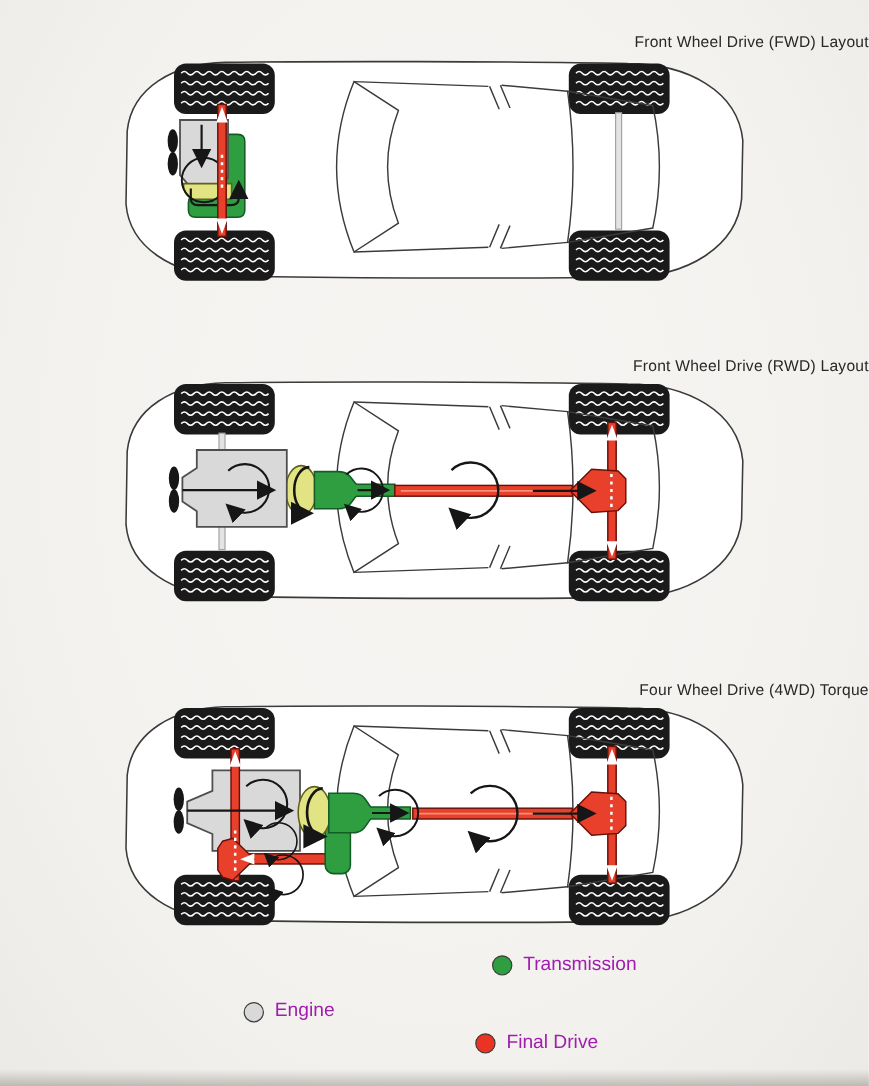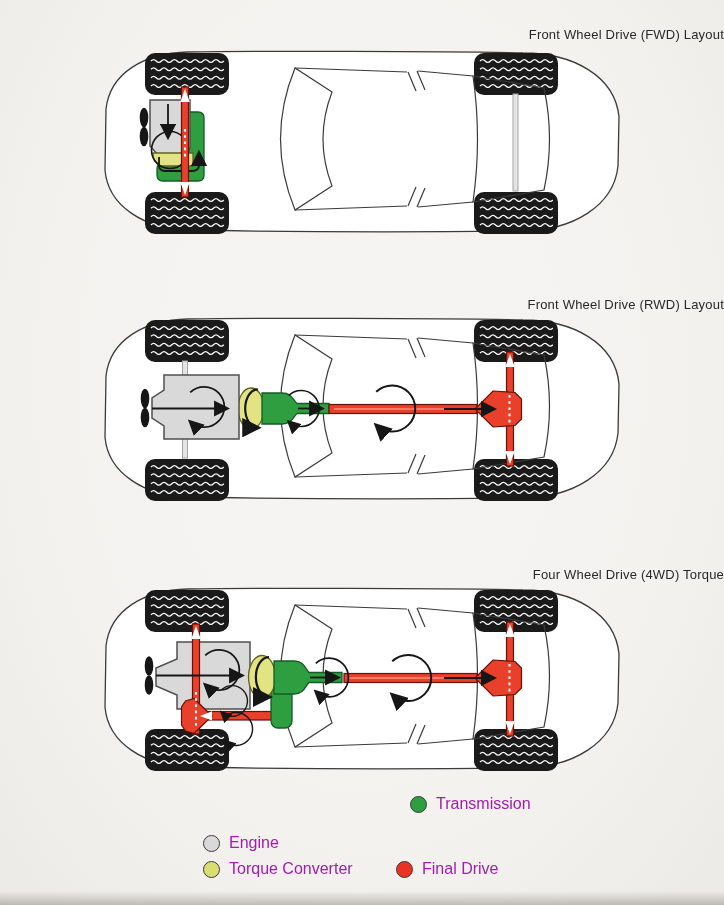--- a/index.html
+++ b/index.html
@@ -159,24 +159,20 @@
   <use href="#rotP" transform="translate(237,95.5) scale(0.88)"></use>
   <use href="#rotP" transform="translate(316,96) scale(1.05)"></use>
   <use href="#rotP" transform="translate(144,147) scale(0.75)"></use>
 </svg>
 
 <div class="legend">
   <div class="leg-item" style="left:203px;top:834px">
     <span class="swatch" style="background: rgb(217, 217, 217);"></span>
     <span class="leg-label">Engine</span>
   </div>
-  <div class="leg-item" style="left:203px;top:860px">
-    <span class="swatch" style="background: rgb(218, 221, 111);"></span>
-    <span class="leg-label">Torque Converter</span>
-  </div>
   <div class="leg-item" style="left:410px;top:795px">
     <span class="swatch" style="background: rgb(46, 158, 65);"></span>
     <span class="leg-label">Transmission</span>
   </div>
   <div class="leg-item" style="left:396px;top:860px">
     <span class="swatch" style="background: rgb(234, 51, 35);"></span>
     <span class="leg-label">Final Drive</span>
   </div>
 </div>
 

